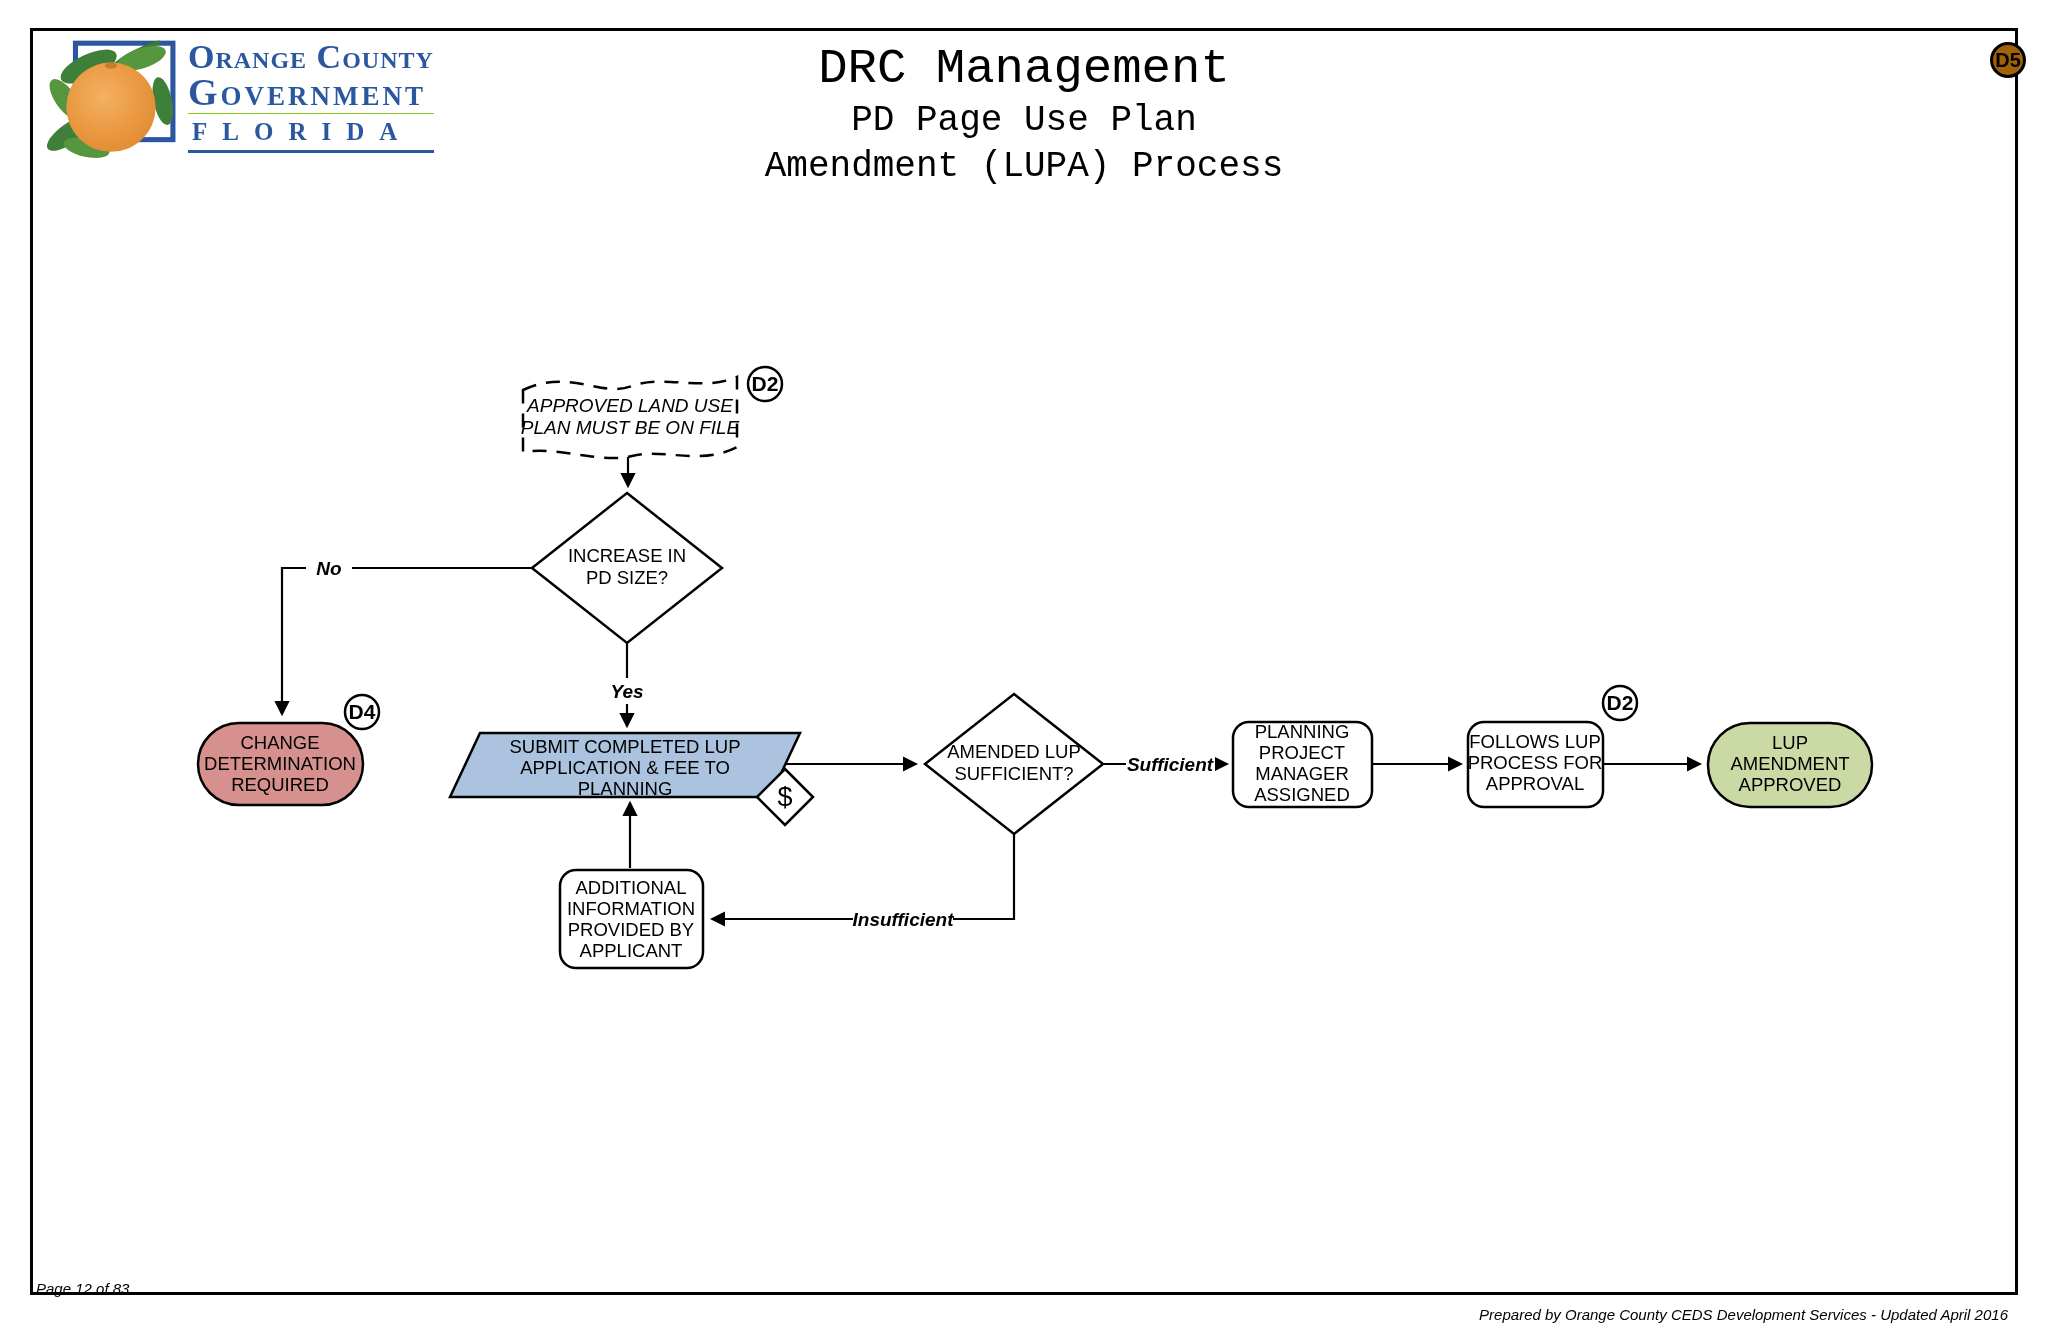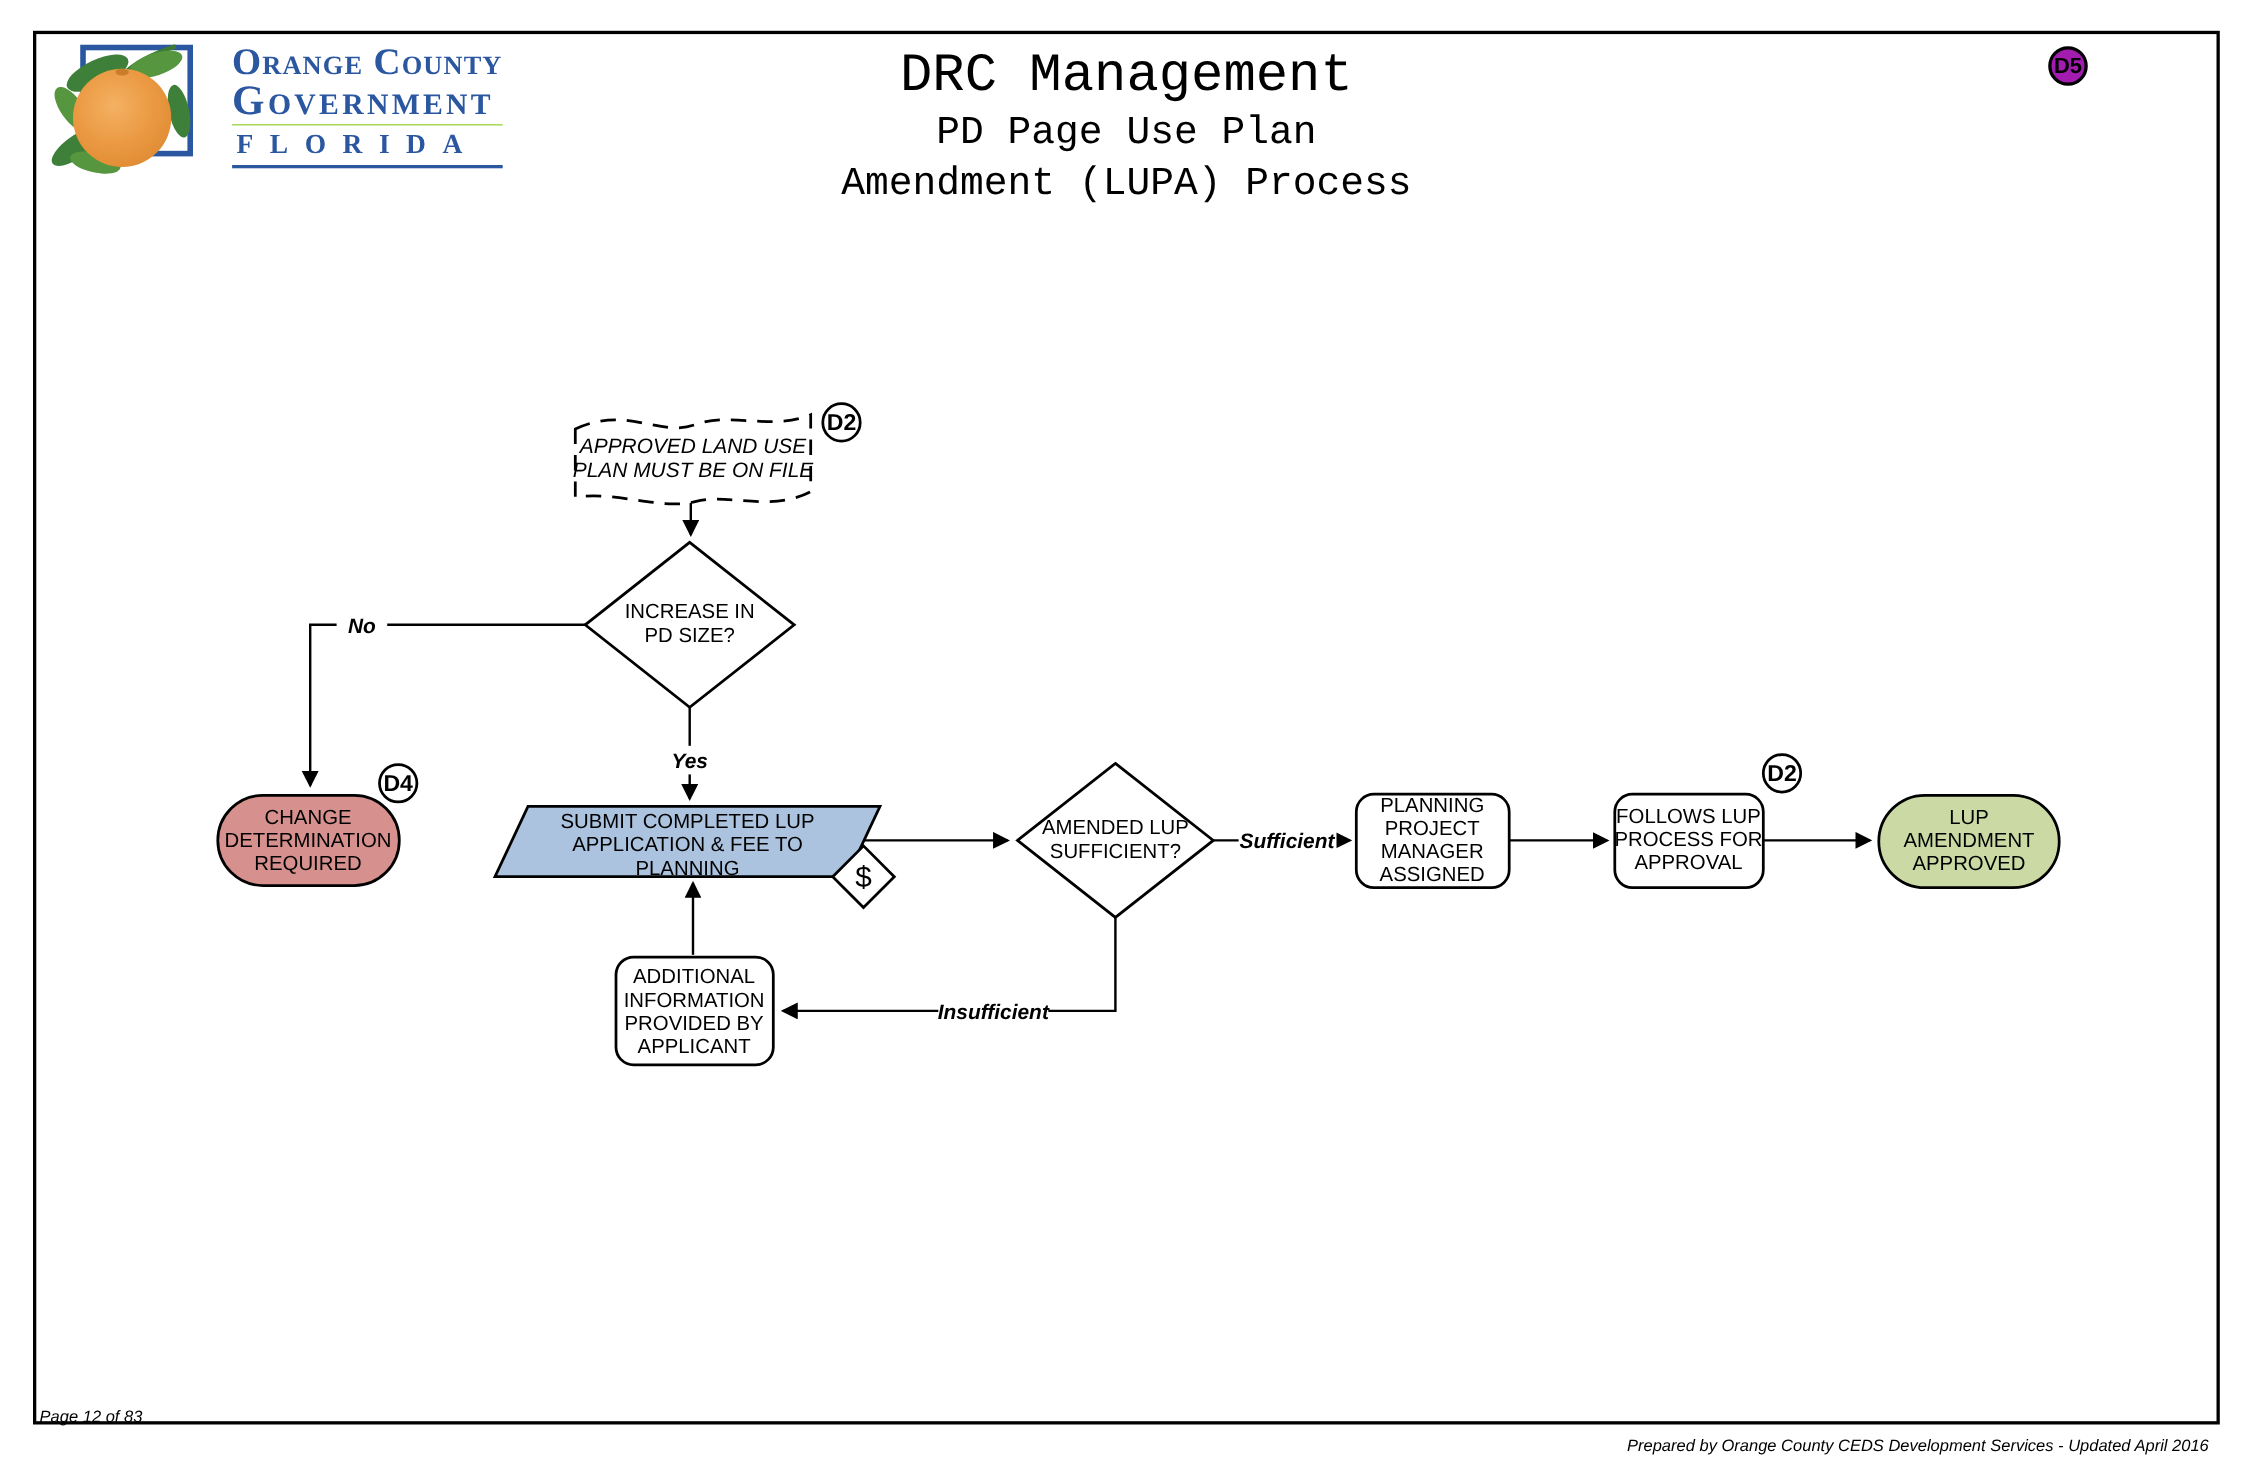--- a/index.html
+++ b/index.html
@@ -1,37 +1,37 @@
 <!DOCTYPE html>
 <html><head>
 <meta charset="utf-8">
 <style>
   html,body{margin:0;padding:0;background:#fff;}
   .page{position:relative;width:2048px;height:1325px;background:#fff;
         font-family:"Liberation Sans",sans-serif;overflow:hidden;color:#000;}
   .frame{position:absolute;left:30px;top:28px;width:1988px;height:1267px;
          border:3px solid #000;box-sizing:border-box;background:#fff;}
   
-  .logo{position:absolute;left:44px;top:34px;display:flex;align-items:flex-start;gap:23px;}
+  .logo{position:absolute;left:44px;top:34px;display:flex;align-items:flex-start;}
   .logo-text{margin-left:10px;color:#2b57a0;margin-top:6px;}
   .logo-l1{font-family:"Liberation Serif",serif;font-weight:700;font-variant:small-caps;
            font-size:34px;line-height:34px;letter-spacing:1px;}
   .logo-l2{font-family:"Liberation Serif",serif;font-weight:700;font-variant:small-caps;
            font-size:38px;line-height:37px;letter-spacing:3px;}
   .logo-l3{font-family:"Liberation Serif",serif;font-weight:700;text-transform:uppercase;
            font-size:25px;line-height:34px;letter-spacing:15px;border-top:1px solid #84cc16;
            border-bottom:3px solid #2b57a0;padding:1px 0 1px 4px;margin-top:2px;}
   
   .title{position:absolute;left:0;top:40px;width:100%;text-align:center;font-family:Liberation Mono, monospace;}
   .title-l1{font-size:49px;line-height:58px;}
   .title-l2,.title-l3{font-size:36px;line-height:46px;}
   
-  .badge-d5{position:absolute;left:1862px;top:42px;width:36px;height:36px;border:3px solid #000;
+  .badge-d5{position:absolute;left:1990px;top:42px;width:36px;height:36px;border:3px solid #000;
             border-radius:50%;box-sizing:border-box;display:flex;align-items:center;justify-content:center;
-            font-size:20px;font-weight:700;background:#a21caf;}
+            font-size:20px;font-weight:700;background:#a16207;}
   
   .footer-left{position:absolute;left:36px;top:1280px;font-style:italic;font-size:15px;}
   .footer-right{position:absolute;right:40px;top:1267px;font-style:italic;font-size:15px;margin-top:39px;}
   
   .chart{position:absolute;left:0;top:0;}
   .node-text{font-family:"Liberation Sans",sans-serif;font-size:18.5px;fill:#000;text-anchor:middle;}
   .node-text-italic{font-family:"Liberation Sans",sans-serif;font-size:19px;font-style:italic;
                     fill:#000;text-anchor:middle;}
   .edge-label{font-family:"Liberation Sans",sans-serif;font-size:19px;font-weight:700;
               font-style:italic;fill:#000;text-anchor:middle;}

